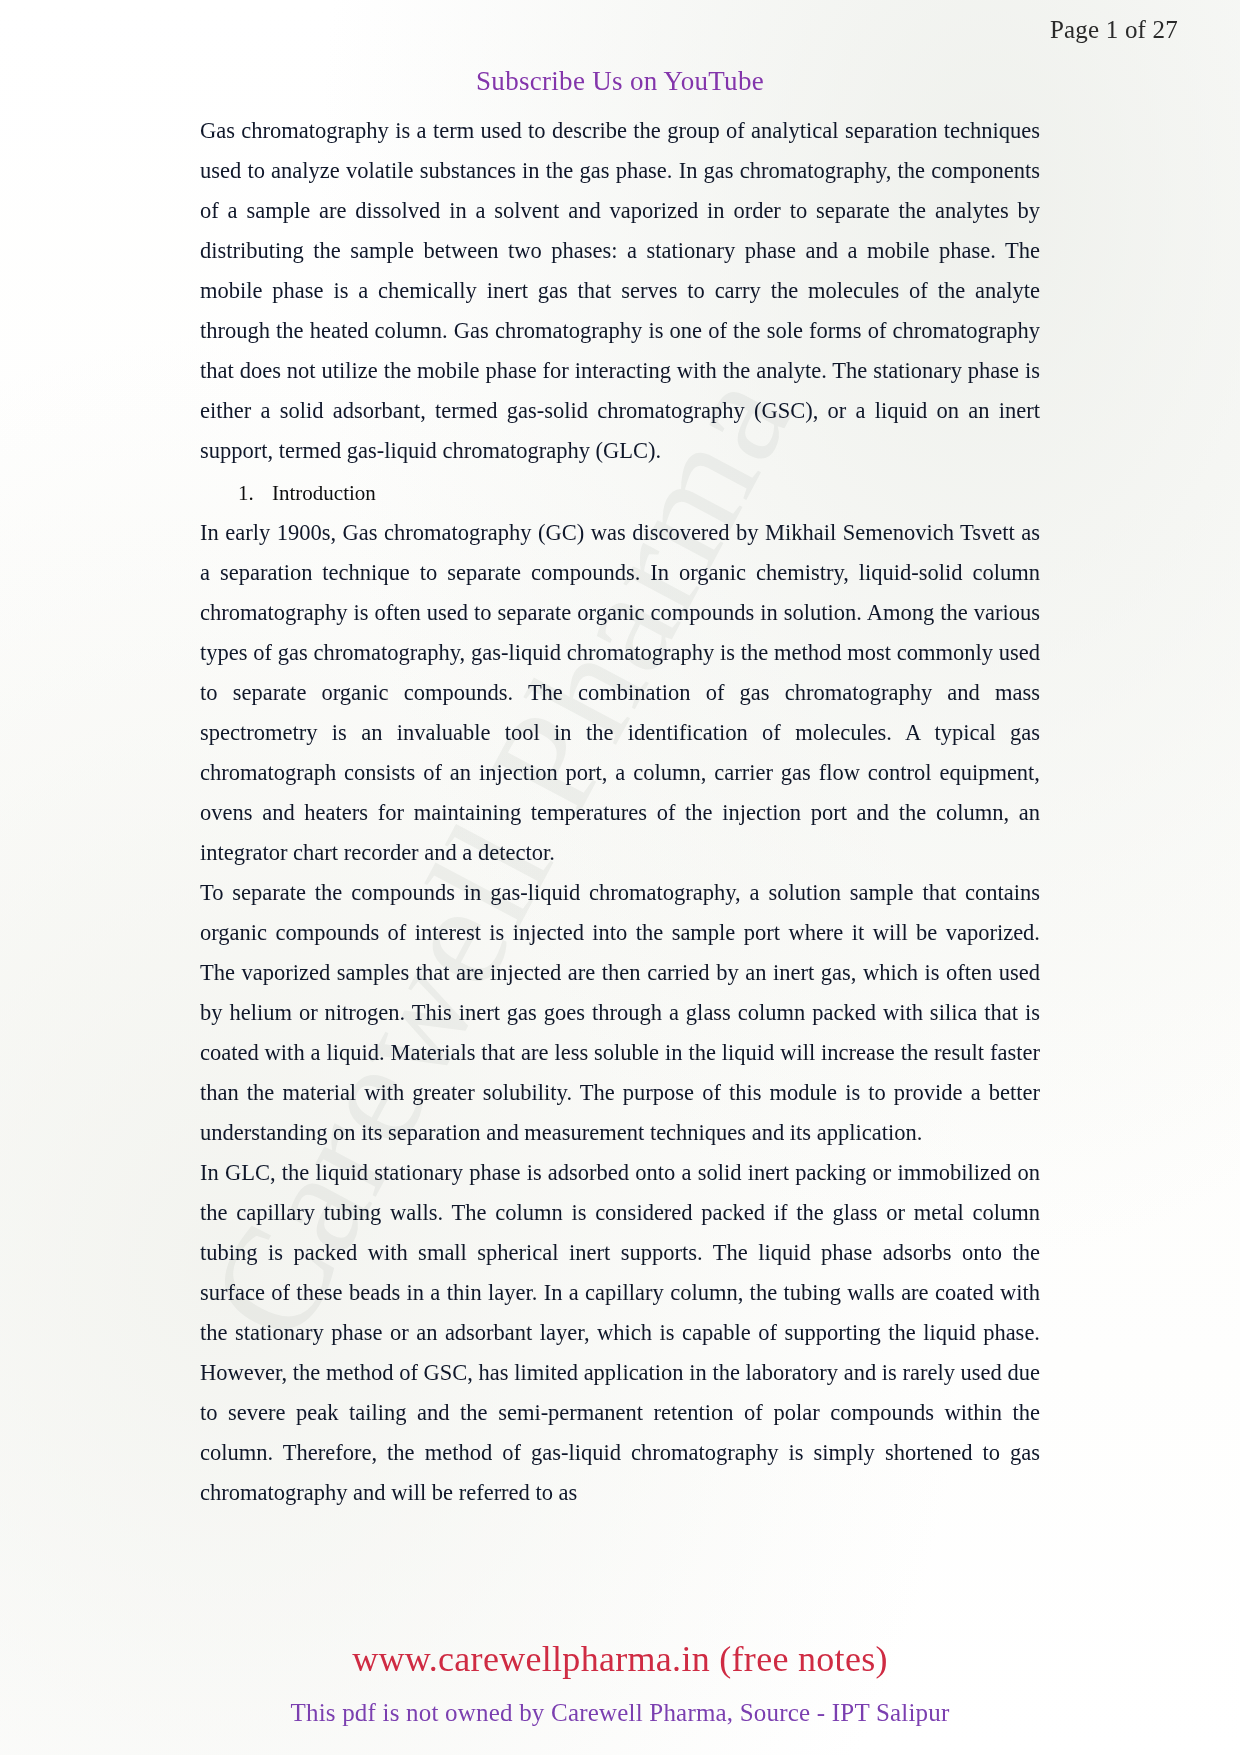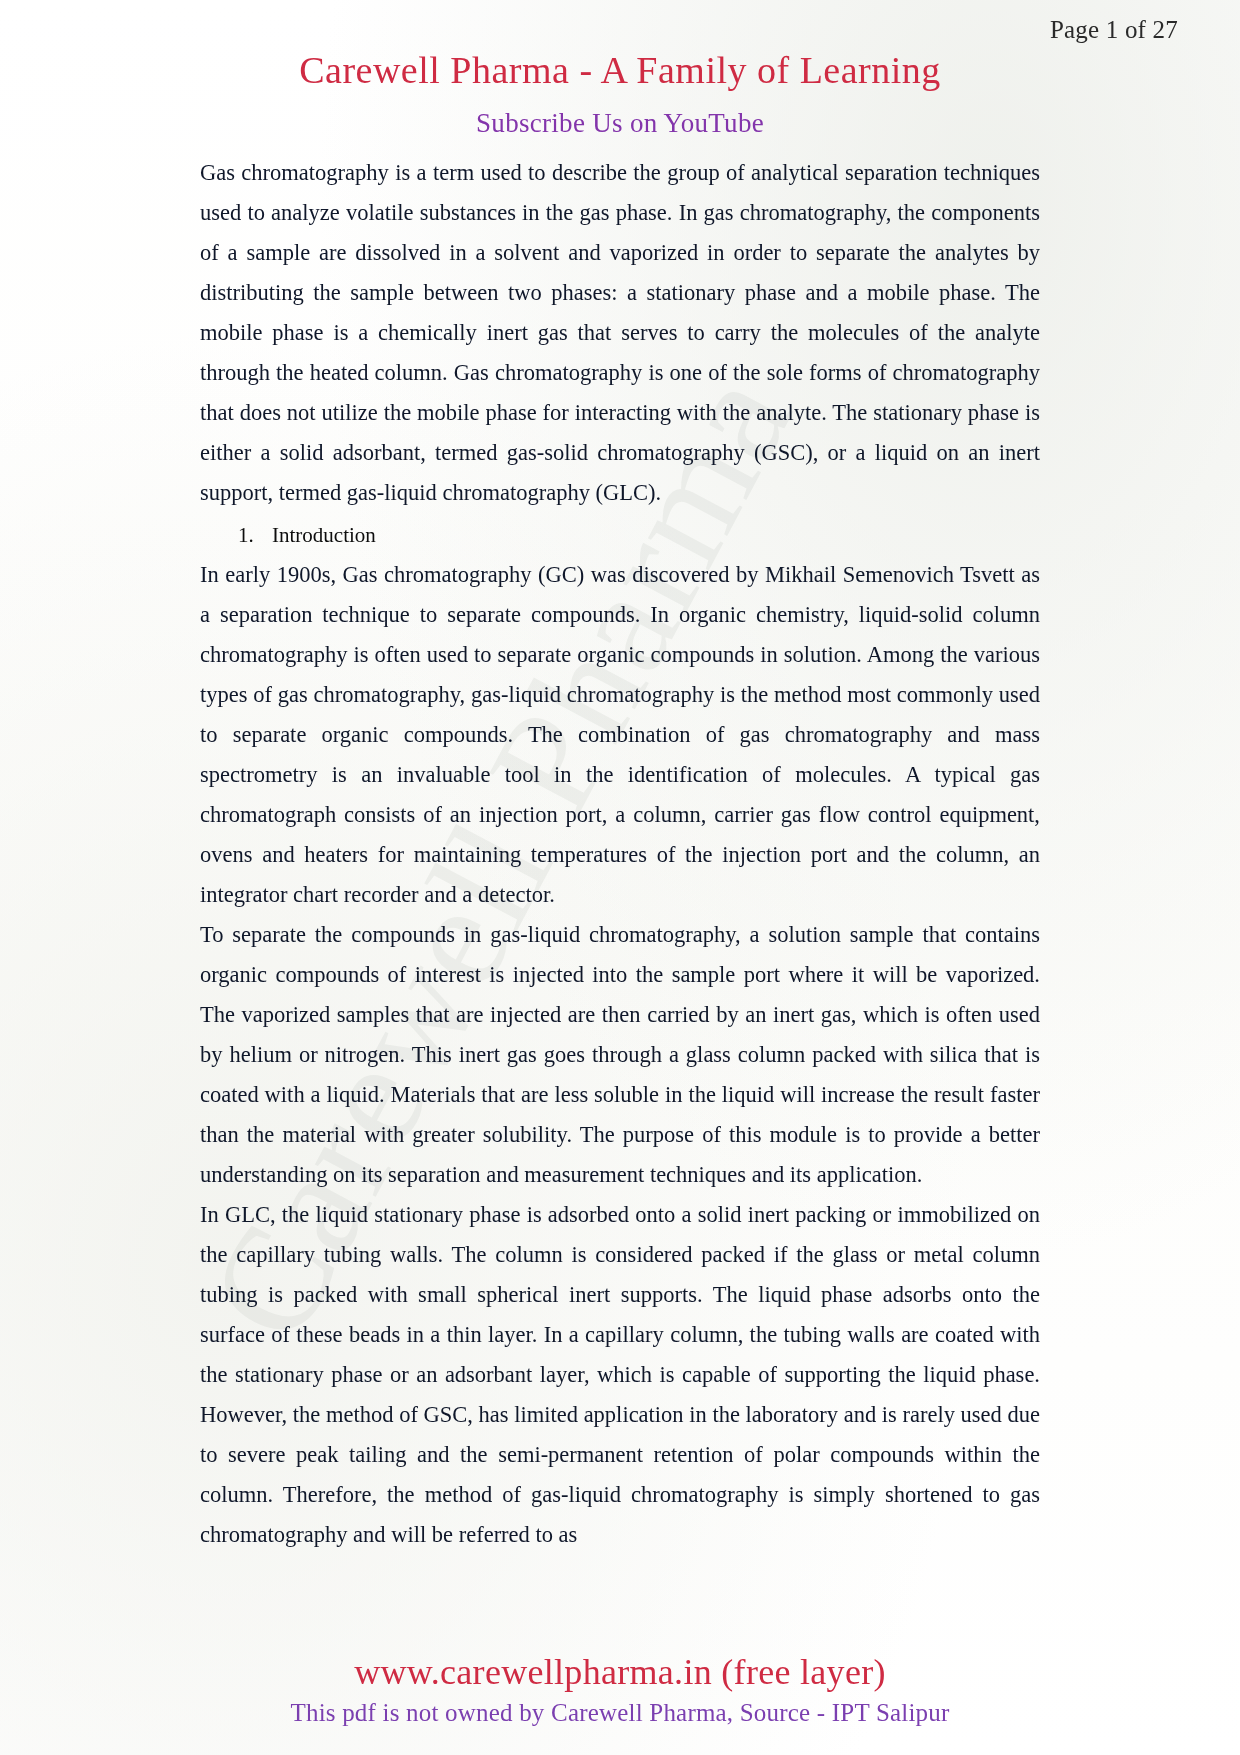--- a/index.html
+++ b/index.html
@@ -150,56 +150,55 @@
   }
   .footer-url {
     font-size: 36px;
     color: #cf2b43;
     letter-spacing: 0.3px;
     line-height: 1.15;
   }
   .footer-note {
     font-size: 25px;
     color: #7b3fb0;
-    margin-top: 6px;
+    margin-top: 19px;
     letter-spacing: 0.2px;
   }
 </style>
 </head>
 <body>
 
 <div class="page">
 
   <div class="watermark">
     <span>Carewell Pharma</span>
   </div>
 
   <div class="page-number">Page 1 of 27</div>
 
   <div class="content">
 
     <div class="brand-header">
-      <div class="brand-title">Carewell Pharma - A Family of Learning</div>
       <div class="brand-sub">Subscribe Us on YouTube</div>
     </div>
 
 
     <div class="body-wrap">
 
       <p class="para">Gas chromatography is a term used to describe the group of analytical separation techniques used to analyze volatile substances in the gas phase. In gas chromatography, the components of a sample are dissolved in a solvent and vaporized in order to separate the analytes by distributing the sample between two phases: a stationary phase and a mobile phase. The mobile phase is a chemically inert gas that serves to carry the molecules of the analyte through the heated column. Gas chromatography is one of the sole forms of chromatography that does not utilize the mobile phase for interacting with the analyte. The stationary phase is either a solid adsorbant, termed gas-solid chromatography (GSC), or a liquid on an inert support, termed gas-liquid chromatography (GLC).</p>
 
       <div class="section-head">
         <span class="num">1.</span><span>Introduction</span>
       </div>
 
       <p class="para">In early 1900s, Gas chromatography (GC) was discovered by Mikhail Semenovich Tsvett as a separation technique to separate compounds. In organic chemistry, liquid-solid column chromatography is often used to separate organic compounds in solution. Among the various types of gas chromatography, gas-liquid chromatography is the method most commonly used to separate organic compounds. The combination of gas chromatography and mass spectrometry is an invaluable tool in the identification of molecules. A typical gas chromatograph consists of an injection port, a column, carrier gas flow control equipment, ovens and heaters for maintaining temperatures of the injection port and the column, an integrator chart recorder and a detector.</p>
       <p class="para">To separate the compounds in gas-liquid chromatography, a solution sample that contains organic compounds of interest is injected into the sample port where it will be vaporized. The vaporized samples that are injected are then carried by an inert gas, which is often used by helium or nitrogen. This inert gas goes through a glass column packed with silica that is coated with a liquid. Materials that are less soluble in the liquid will increase the result faster than the material with greater solubility. The purpose of this module is to provide a better understanding on its separation and measurement techniques and its application.</p>
       <p class="para">In GLC, the liquid stationary phase is adsorbed onto a solid inert packing or immobilized on the capillary tubing walls. The column is considered packed if the glass or metal column tubing is packed with small spherical inert supports. The liquid phase adsorbs onto the surface of these beads in a thin layer. In a capillary column, the tubing walls are coated with the stationary phase or an adsorbant layer, which is capable of supporting the liquid phase. However, the method of GSC, has limited application in the laboratory and is rarely used due to severe peak tailing and the semi-permanent retention of polar compounds within the column. Therefore, the method of gas-liquid chromatography is simply shortened to gas chromatography and will be referred to as</p>
 
     </div>
   </div>
 
   <div class="footer">
-    <div class="footer-url">www.carewellpharma.in (free layer)</div>
+    <div class="footer-url">www.carewellpharma.in (free notes)</div>
     <div class="footer-note">This pdf is not owned by Carewell Pharma, Source - IPT Salipur</div>
   </div>
 
 </div>
 
 </body></html>

